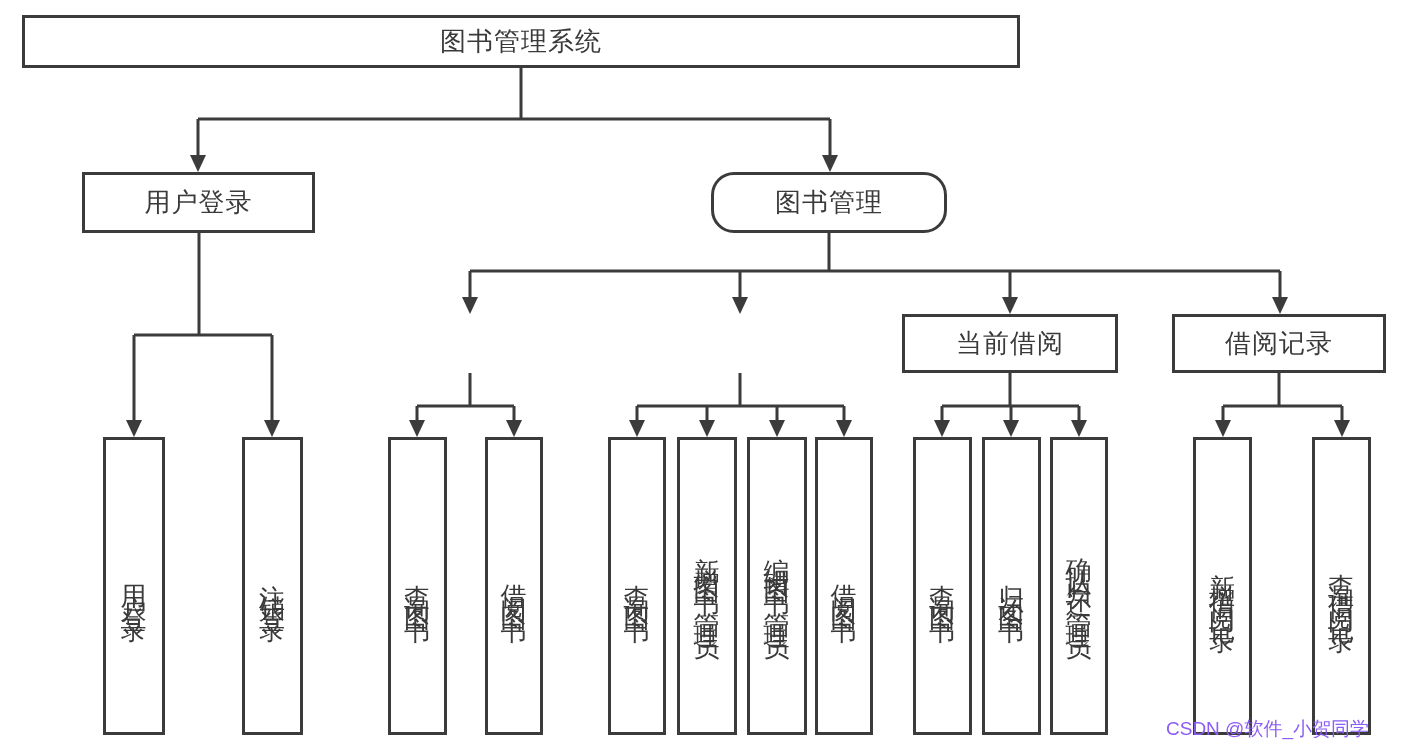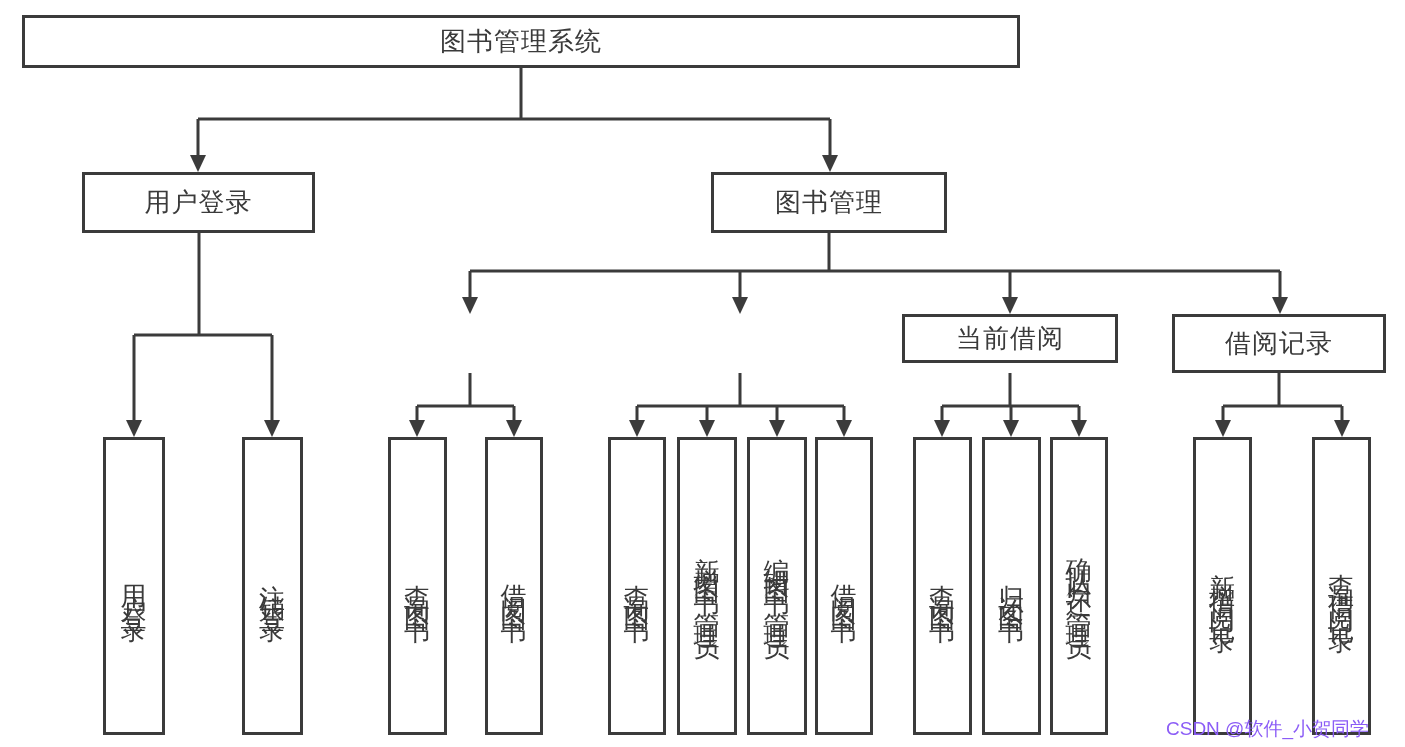--- a/index.html
+++ b/index.html
@@ -33,24 +33,24 @@
   .leaf {
     writing-mode: vertical-rl;
     text-orientation: mixed;
     letter-spacing: 11px;
     line-height: 1;
     white-space: normal;
   }
   
   #n-root   { left: 22px;  top: 15px;  width: 998px; height: 53px; }
   #n-login  { left: 82px;  top: 172px; width: 233px; height: 61px; }
-  #n-mgmt   { left: 711px; top: 172px; width: 236px; height: 61px; }
+  #n-mgmt   { left: 711px; top: 172px; width: 236px; height: 61px; border-radius: 23px; }
   #n-newrec { left: 362px; top: 314px; width: 216px; height: 59px; }
   #n-borrow { left: 632px; top: 314px; width: 216px; height: 59px; }
-  #n-curr   { left: 902px; top: 314px; width: 216px; height: 49px; }
+  #n-curr   { left: 902px; top: 314px; width: 216px; height: 59px; }
   #n-record { left: 1172px;top: 314px; width: 214px; height: 59px; text-align: right; }
   .leaf { top: 437px; height: 298px; }
   #l-a1 { left: 103px;  width: 62px; }
   #l-a2 { left: 242px;  width: 61px; }
   #l-b1 { left: 388px;  width: 59px; }
   #l-b2 { left: 485px;  width: 58px; }
   #l-c1 { left: 608px;  width: 58px; }
   #l-c2 { left: 677px;  width: 60px; }
   #l-c3 { left: 747px;  width: 60px; }
   #l-c4 { left: 815px;  width: 58px; }

